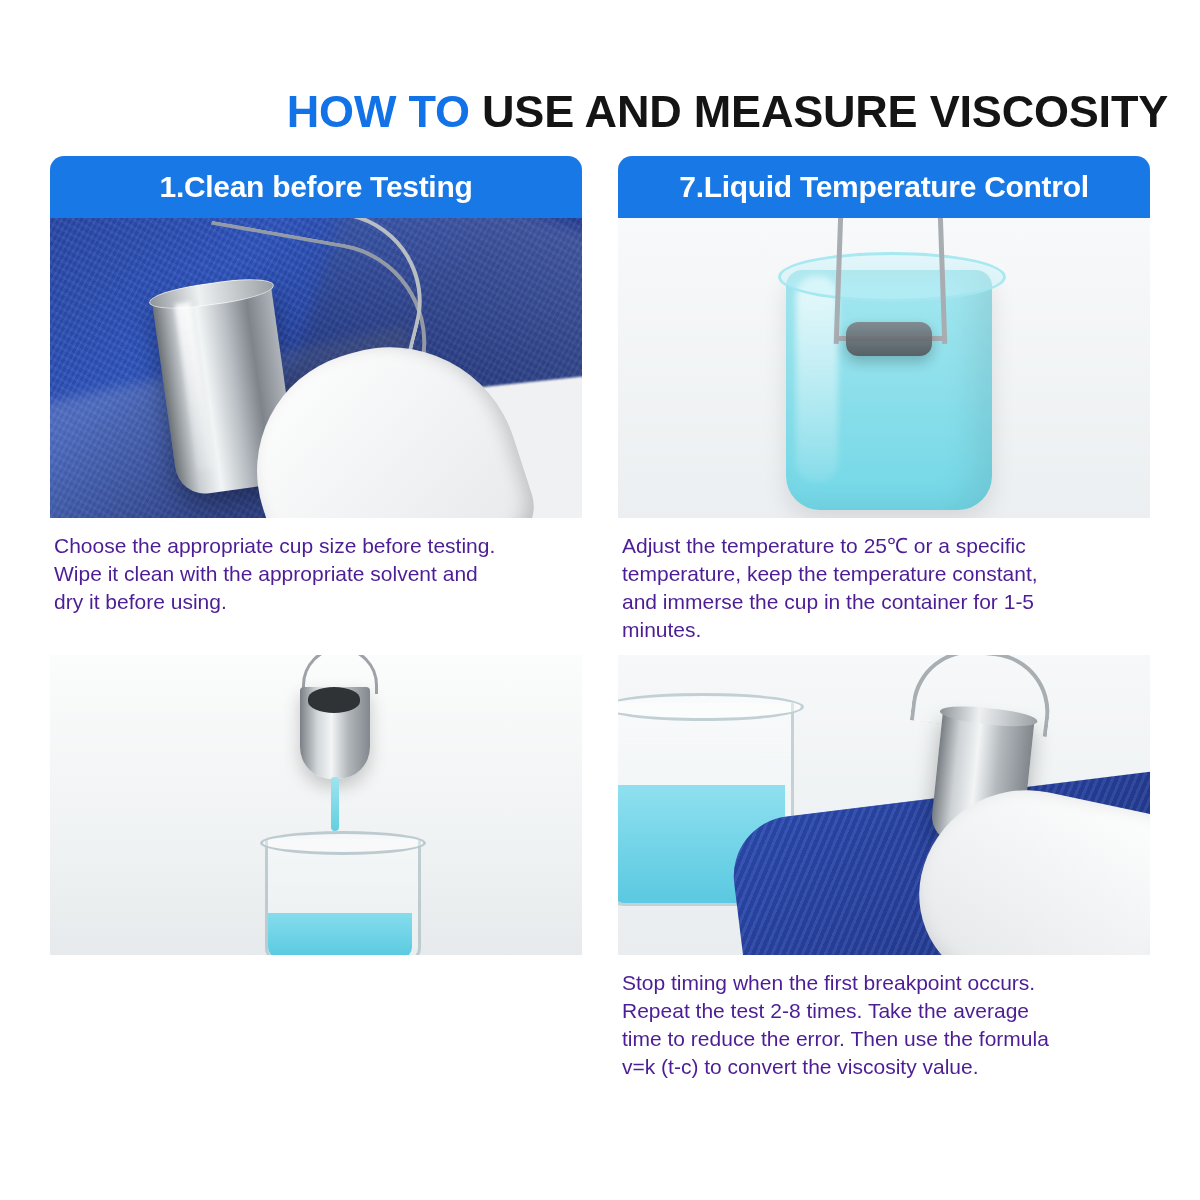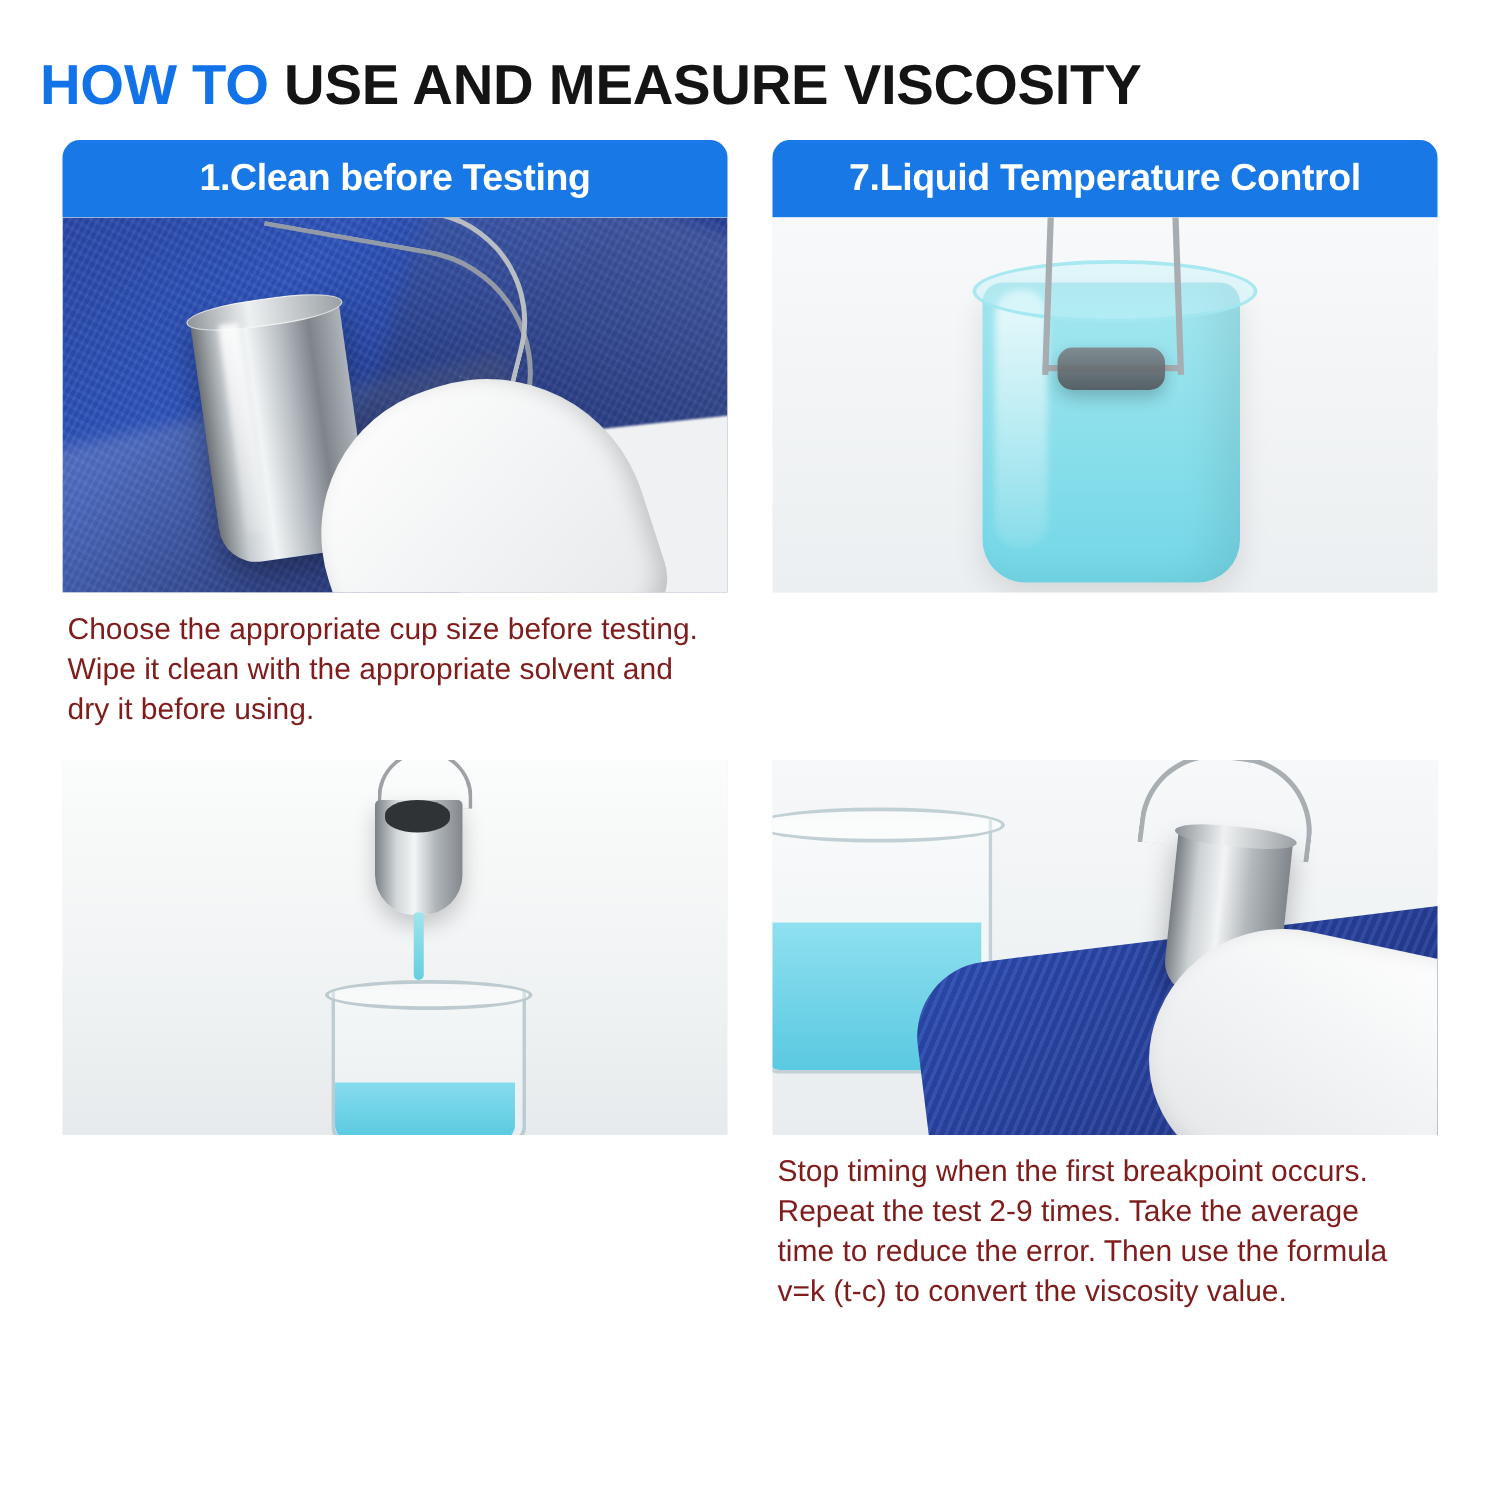--- a/index.html
+++ b/index.html
@@ -17,27 +17,28 @@
   .page {
     position: relative;
     width: 1200px;
     height: 1200px;
     box-sizing: border-box;
     padding: 0 32px;
   }
 
   
   .title {
-    text-align: left;
+    text-align: right;
     padding-top: 42px;
     padding-bottom: 18px;
     font-size: 45px;
     font-weight: bold;
     letter-spacing: -0.2px;
     white-space: nowrap;
+    margin-top: 44px;
   }
   .title .accent { color: #1272E8; }
   .title .plain  { color: #141414; }
 
   
   .grid {
     display: grid;
     grid-template-columns: 1fr 1fr;
     column-gap: 36px;
     row-gap: 10px;
@@ -63,23 +64,23 @@
   }
 
   .photo {
     position: relative;
     height: 300px;
     overflow: hidden;
     background: #eef1f3;
   }
 
   .caption {
-    font-size: 24px;
+    font-size: 21px;
     line-height: 1.34;
-    color: #7f1d1d;
+    color: #4c1d95;
     padding: 14px 4px 0 4px;
     white-space: pre-line;
     min-height: 110px;
   }
 
   
   .p1-bg {
     position: absolute; inset: 0;
     background:
       linear-gradient(135deg, #2B49A8 0%, #2F55BE 28%, #26409B 55%, #1E3684 100%);
@@ -312,20 +313,24 @@
       <div class="card-header">7.Liquid Temperature Control</div>
       <div class="photo">
         <div class="p2-bg"></div>
         <div class="bath"></div>
         <div class="bath-rim"></div>
         <div class="rod-l"></div>
         <div class="rod-r"></div>
         <div class="rod-bar"></div>
         <div class="cup2"></div>
       </div>
+      <div class="caption">Adjust the temperature to 25℃ or a specific
+temperature, keep the temperature constant,
+and immerse the cup in the container for 1-5
+minutes.</div>
     </div>
 
     <div class="card">
       <div class="photo">
         <div class="p3-bg"></div>
         <div class="handle3"></div>
         <div class="cup3"></div>
         <div class="cup3-dark"></div>
         <div class="drip"></div>
         <div class="beaker"></div>
@@ -339,19 +344,19 @@
         <div class="p4-bg"></div>
         <div class="p4-beaker"></div>
         <div class="p4-liquid"></div>
         <div class="p4-beaker-rim"></div>
         <div class="p4-cloth"></div>
         <div class="handle4"></div>
         <div class="cup4"></div>
         <div class="glove4"></div>
       </div>
       <div class="caption">Stop timing when the first breakpoint occurs.
-Repeat the test 2-9 times. Take the average
+Repeat the test 2-8 times. Take the average
 time to reduce the error. Then use the formula
 v=k (t-c) to convert the viscosity value.</div>
     </div>
 
   </div>
 </div>
 
 </body></html>

